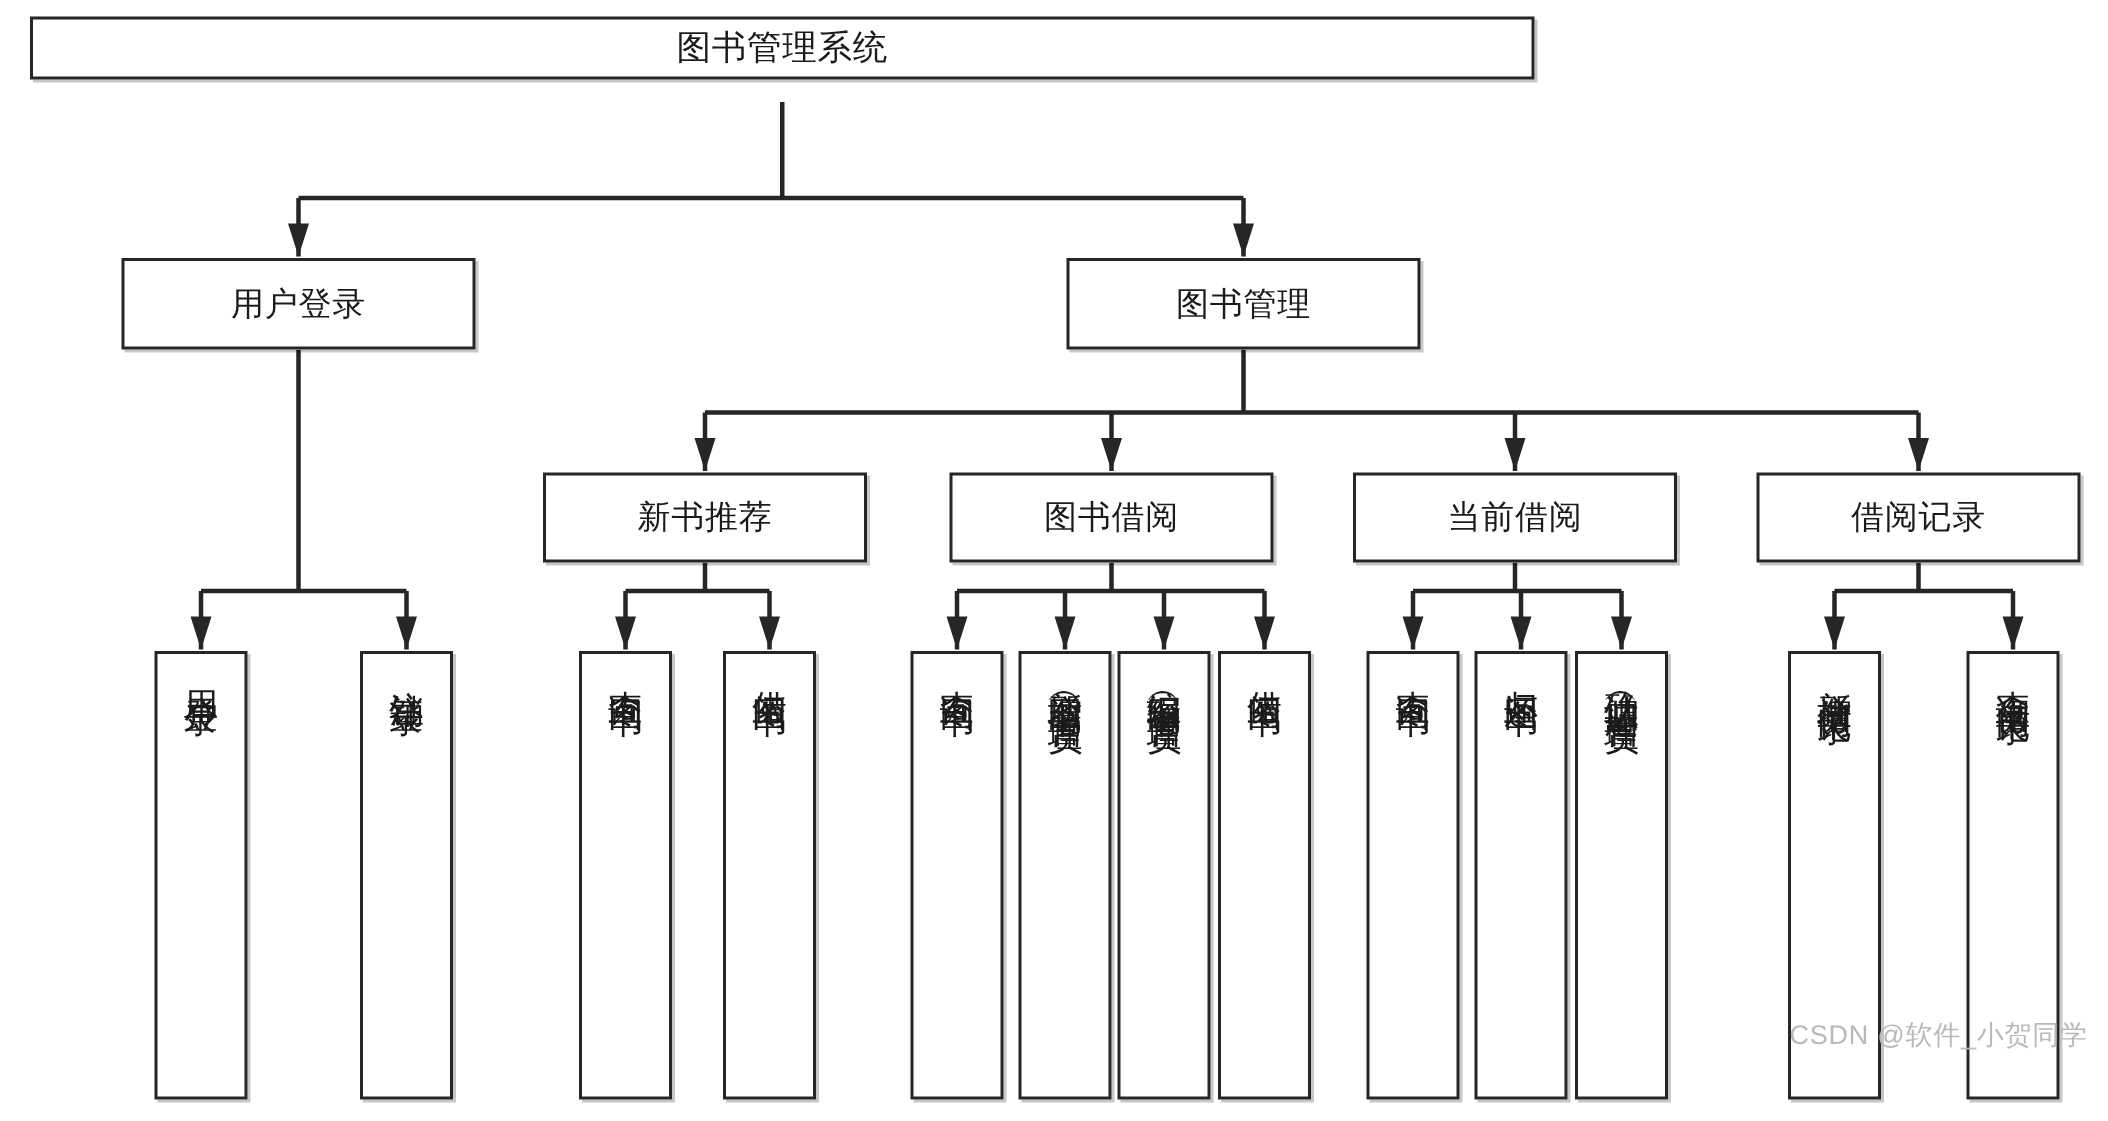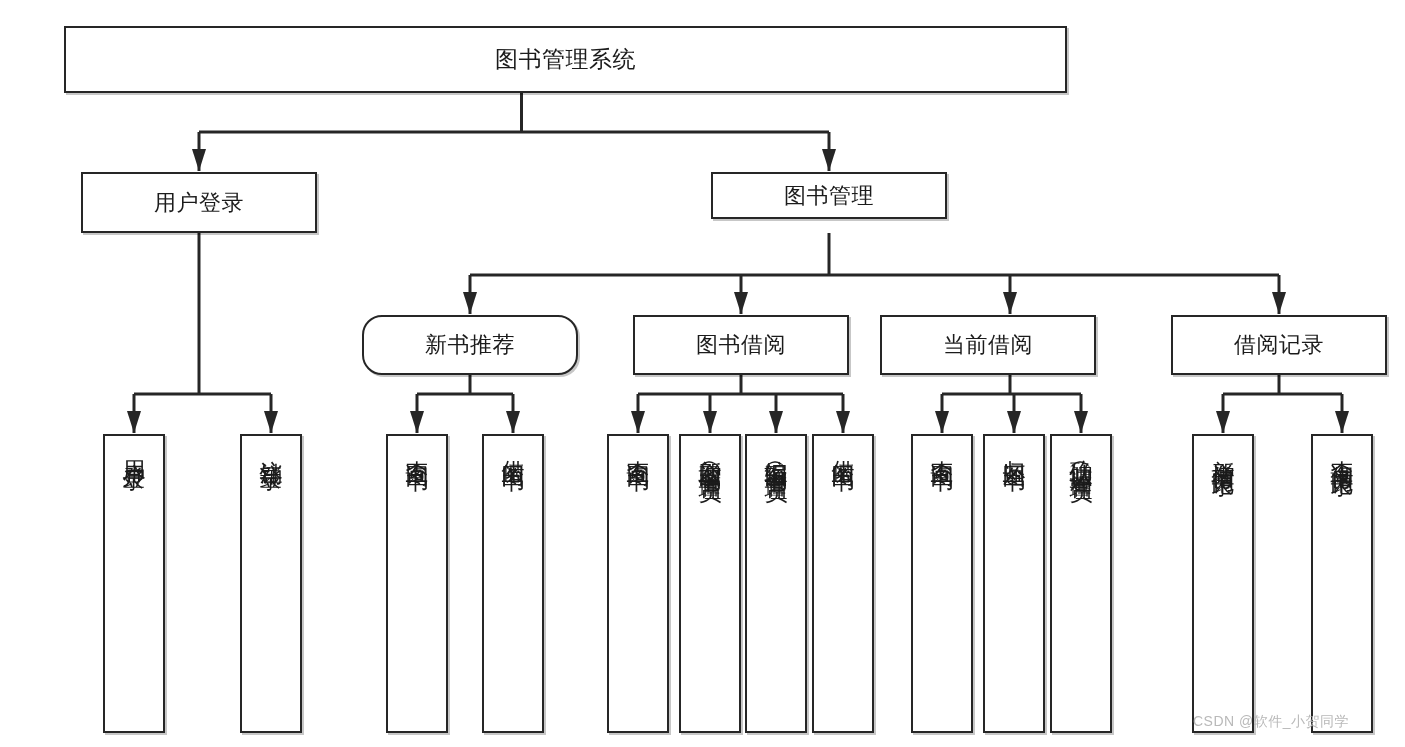--- a/index.html
+++ b/index.html
@@ -54,22 +54,22 @@
     text-orientation: upright;
     font-size: 23px;
     letter-spacing: 3px;
     line-height: 1;
     height: auto;
   }
   .node.root .label { font-size: 23px; }
   .watermark {
     position: absolute;
     left: 1193px;
-    top: 713px;
-    font-size: 14px;
+    top: 678px;
+    font-size: 18px;
     color: #b9b9b9;
     white-space: nowrap;
     letter-spacing: 0.5px;
   }
 </style>
 </head>
 <body>
 
 <div id="canvas">
   <svg id="edges" viewBox="0 0 1405 747">
@@ -120,36 +120,36 @@
       <line x1="1081" y1="394" x2="1081" y2="433" stroke="#262626" stroke-width="3"></line>
       <polygon points="1074,411 1088,411 1081,433" fill="#262626"></polygon>
       <line x1="1279" y1="375" x2="1279" y2="394" stroke="#262626" stroke-width="3"></line>
       <line x1="1223" y1="394" x2="1342" y2="394" stroke="#262626" stroke-width="3"></line>
       <line x1="1223" y1="394" x2="1223" y2="433" stroke="#262626" stroke-width="3"></line>
       <polygon points="1216,411 1230,411 1223,433" fill="#262626"></polygon>
       <line x1="1342" y1="394" x2="1342" y2="433" stroke="#262626" stroke-width="3"></line>
       <polygon points="1335,411 1349,411 1342,433" fill="#262626"></polygon>
     </svg>
   <div id="nodes">
-      <div class="node horizontal root" style="left: 20px; top: 26px; width: 1003px; height: 67px; margin-left: 44px;">
+      <div class="node horizontal root" style="left: 20px; top: 11px; width: 1003px; height: 42px;">
         <span class="label">图书管理系统</span>
       </div>
       <div class="node horizontal" style="left: 81px; top: 172px; width: 236px; height: 61px;">
         <span class="label">用户登录</span>
       </div>
-      <div class="node horizontal" style="left: 711px; top: 172px; width: 236px; height: 47px;">
+      <div class="node horizontal" style="left: 711px; top: 172px; width: 236px; height: 61px;">
         <span class="label">图书管理</span>
       </div>
-      <div class="node horizontal" style="left: 362px; top: 315px; width: 216px; height: 60px; border-radius: 20px;">
+      <div class="node horizontal" style="left: 362px; top: 315px; width: 216px; height: 60px;">
         <span class="label">新书推荐</span>
       </div>
       <div class="node horizontal" style="left: 633px; top: 315px; width: 216px; height: 60px; align-items: center;">
         <span class="label">图书借阅</span>
       </div>
-      <div class="node horizontal" style="left: 880px; top: 315px; width: 216px; height: 60px;">
+      <div class="node horizontal" style="left: 902px; top: 315px; width: 216px; height: 60px;">
         <span class="label">当前借阅</span>
       </div>
       <div class="node horizontal" style="left: 1171px; top: 315px; width: 216px; height: 60px; font-family: Liberation Serif, serif;">
         <span class="label">借阅记录</span>
       </div>
       <div class="node vertical" style="left: 103px; top: 434px; width: 62px; height: 299px;">
         <span class="label">用户登录</span>
       </div>
       <div class="node vertical" style="left: 240px; top: 434px; width: 62px; height: 299px;">
         <span class="label">注销登录</span>

